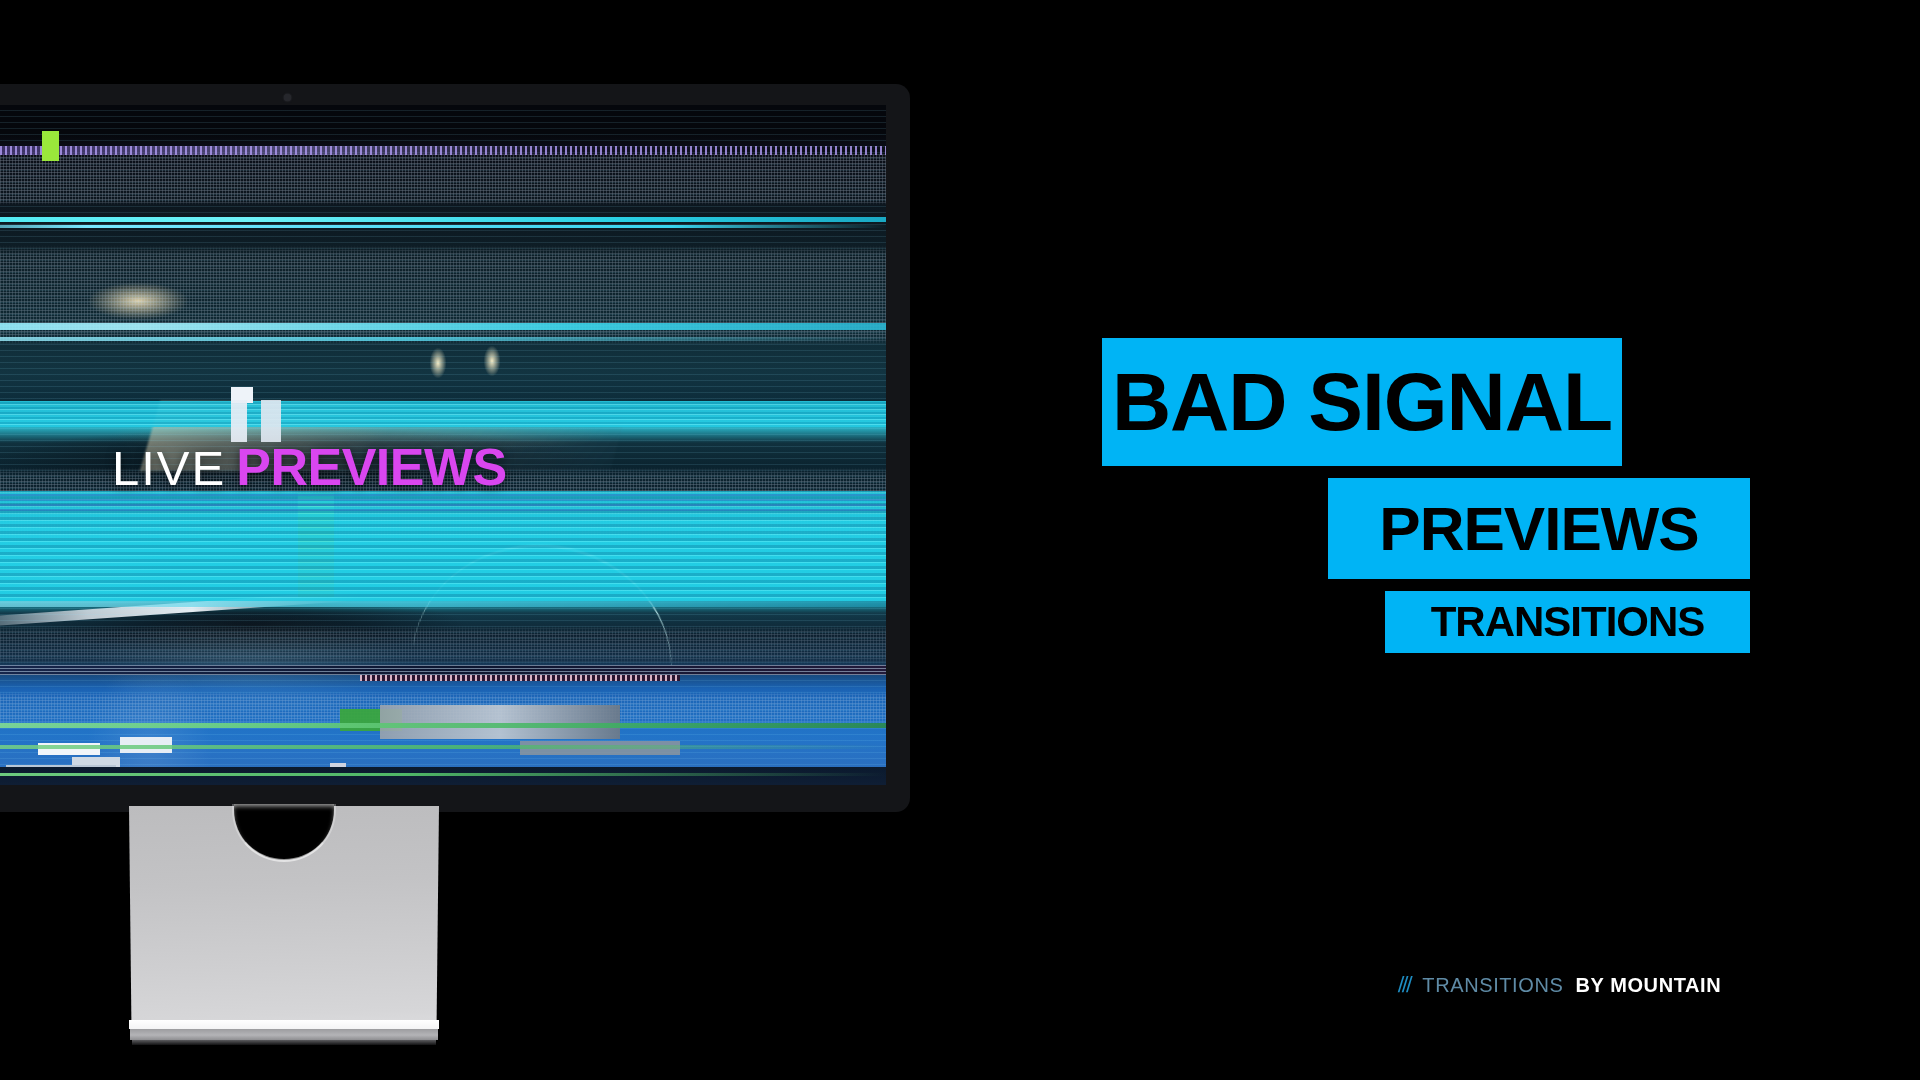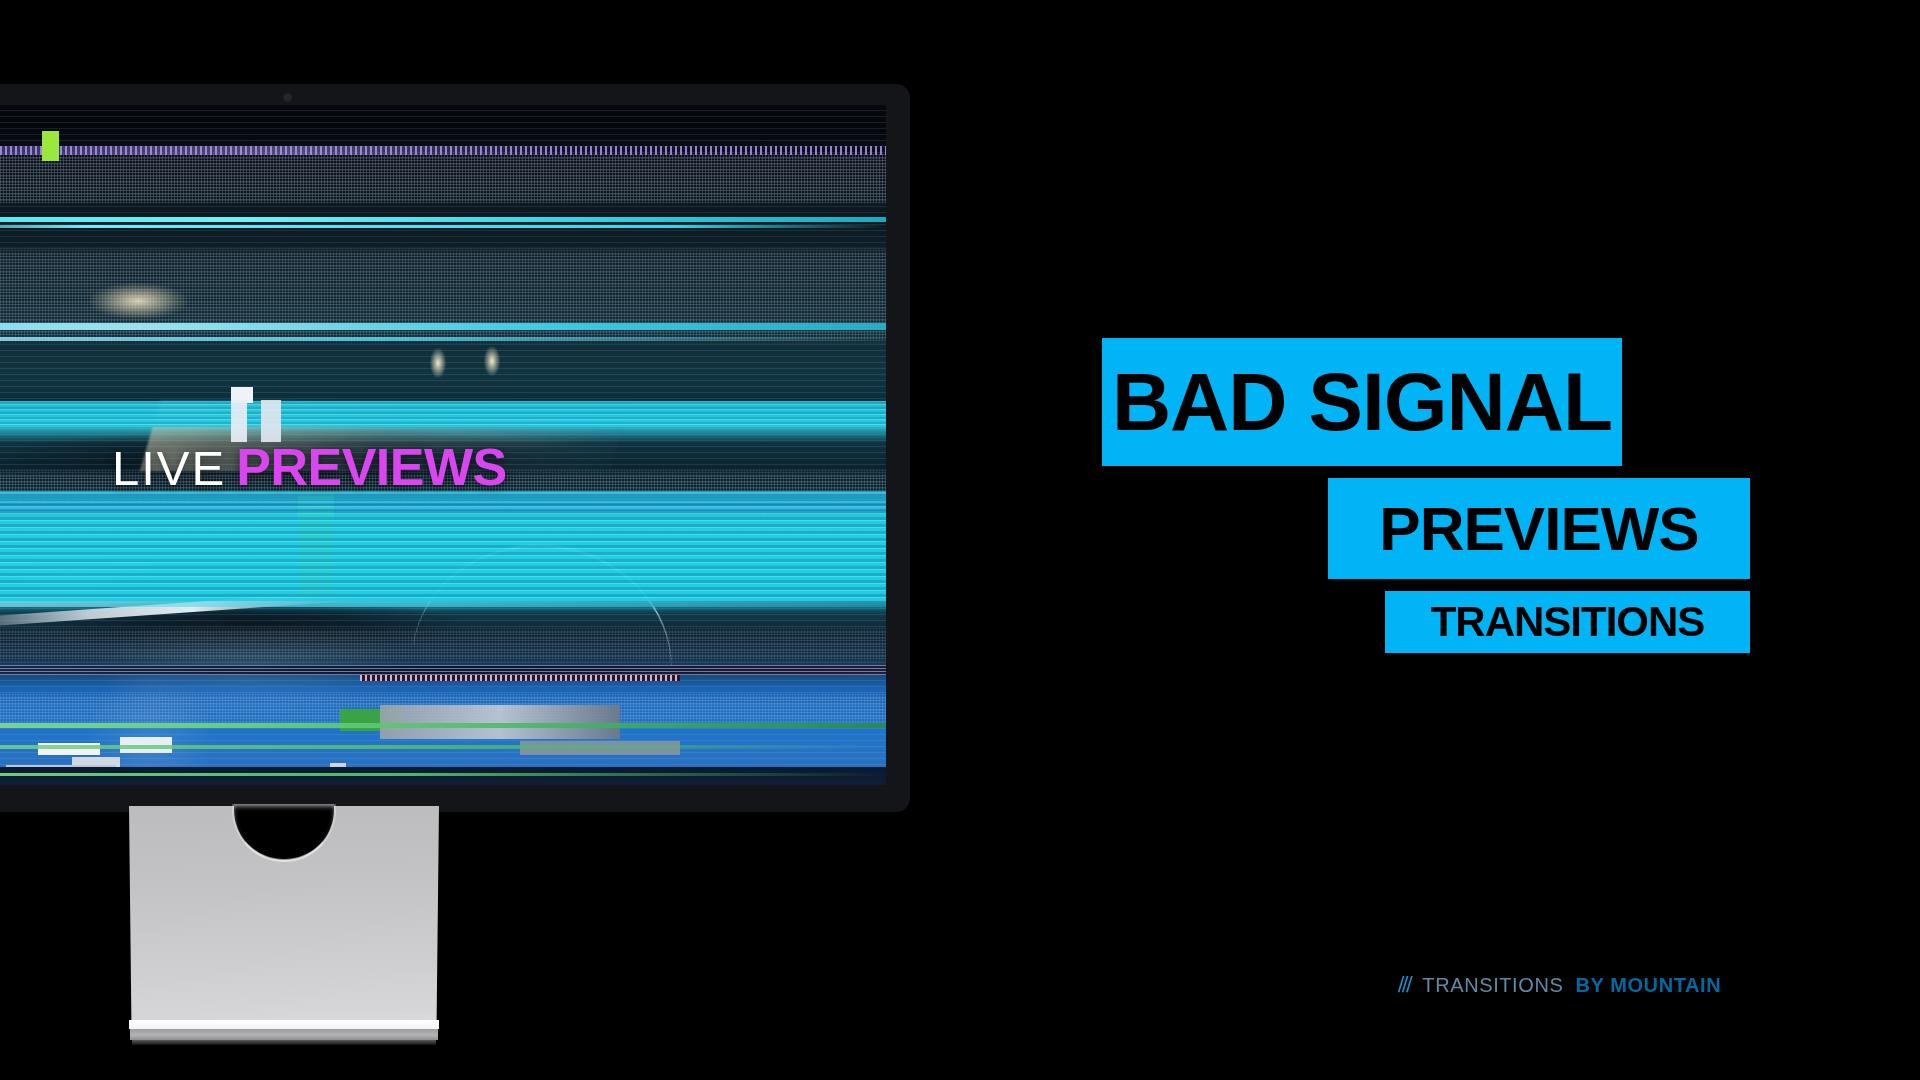--- a/index.html
+++ b/index.html
@@ -340,21 +340,21 @@
   }
   .slashes {
     display:inline-block;
     color:#1e8ec4;
     font-size:22px;
     font-weight:400;
     letter-spacing:-2px;
     transform:skewX(-2deg);
   }
   .brand-a { color:#5f8ba6; font-weight:400; }
-  .brand-b { color:#0369a1; font-weight:800; }
+  .brand-b { color:#ffffff; font-weight:800; }
 </style>
 </head>
 <body>
 
 <div id="stage">
 
   <div id="monitor">
     <div class="mon-body"></div>
     <div class="mon-camera"></div>
 

